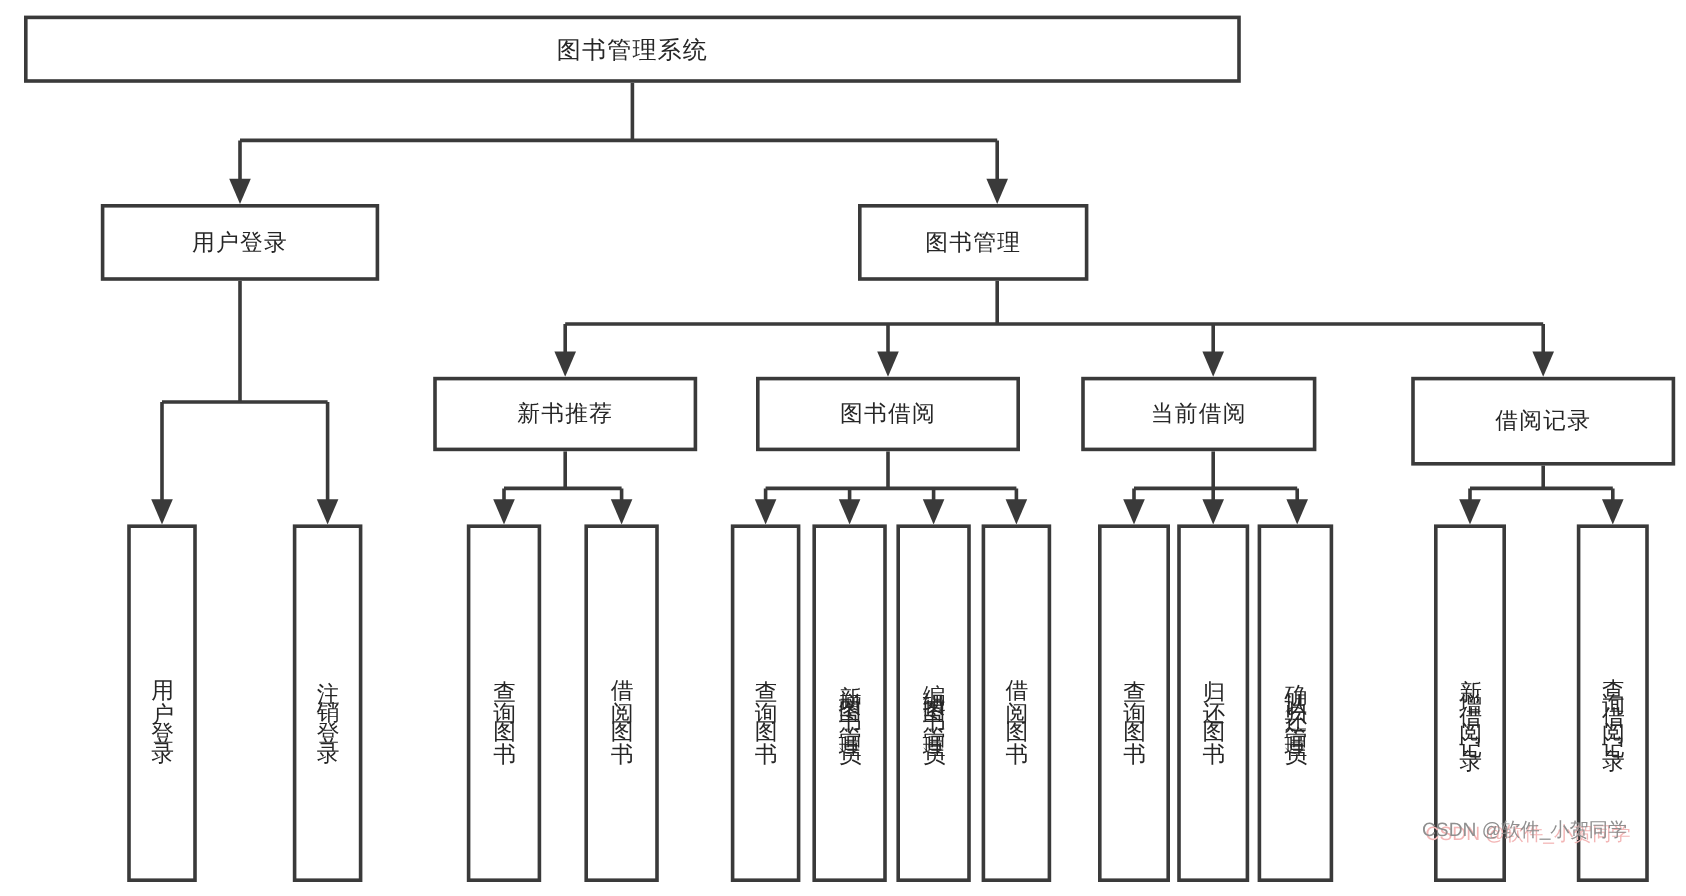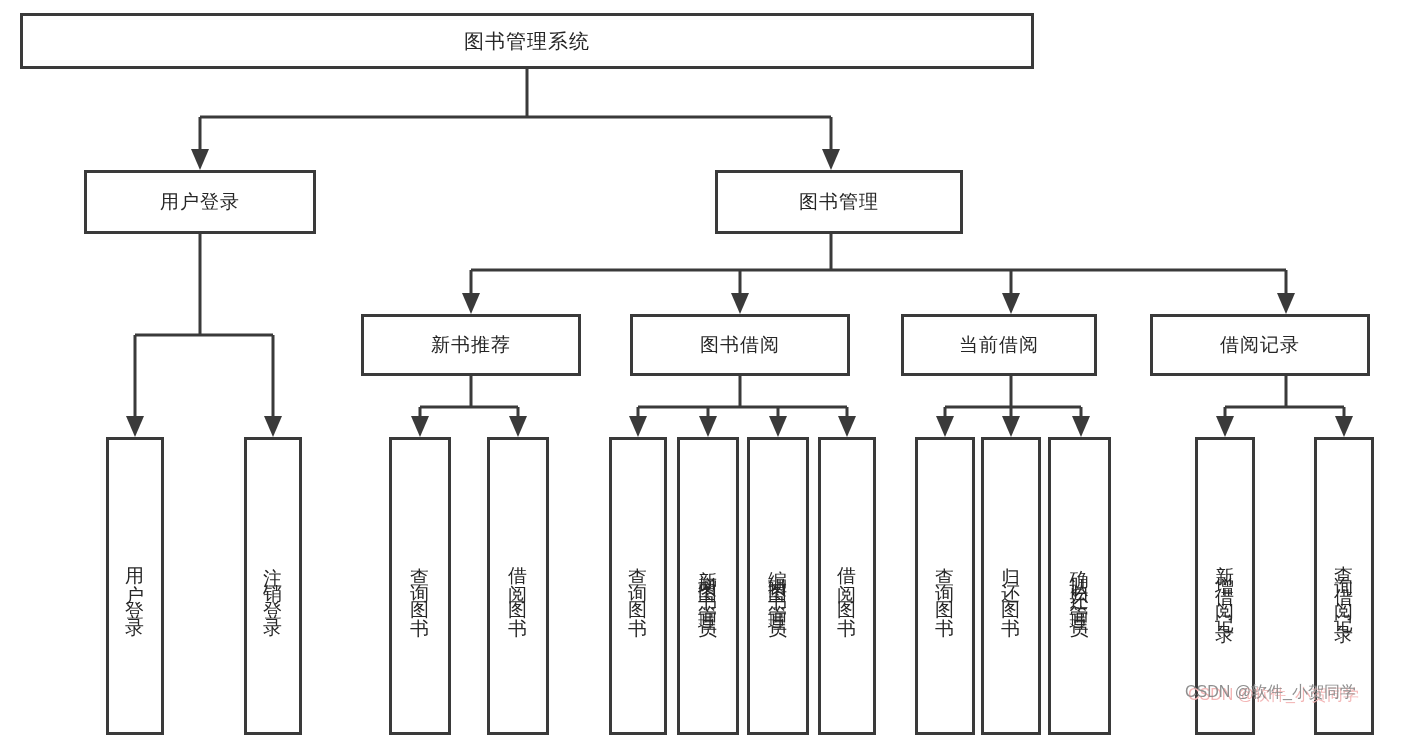--- a/index.html
+++ b/index.html
@@ -76,34 +76,34 @@
     <polygon points="1335,416 1353,416 1344,437"></polygon>
   </svg>
 
   <div class="box root" style="left:20px;top:13px;width:1014px;height:56px">
     <span class="hlabel">图书管理系统</span>
   </div>
 
   <div class="box" style="left:84px;top:170px;width:232px;height:64px">
     <span class="hlabel">用户登录</span>
   </div>
-  <div class="box" style="left:715px;top:170px;width:248px;height:64px">
+  <div class="box" style="left:715px;top:170px;width:192px;height:64px">
     <span class="hlabel">图书管理</span>
   </div>
 
   <div class="box" style="left:630px;top:314px;width:220px;height:62px">
     <span class="hlabel">图书借阅</span>
   </div>
   <div class="box" style="left:361px;top:314px;width:220px;height:62px">
     <span class="hlabel">新书推荐</span>
   </div>
   <div class="box" style="left:901px;top:314px;width:196px;height:62px">
     <span class="hlabel">当前借阅</span>
   </div>
-  <div class="box" style="left:1150px;top:314px;width:220px;height:62px">
+  <div class="box" style="left:1176px;top:314px;width:220px;height:74px">
     <span class="hlabel">借阅记录</span>
   </div>
 
   <div class="box leaf" style="left:106px">
     <span class="vlabel" style="letter-spacing: 17px;">用户登录</span>
   </div>
   <div class="box leaf" style="left:244px">
     <span class="vlabel" style="letter-spacing: 17px;">注销登录</span>
   </div>
 

